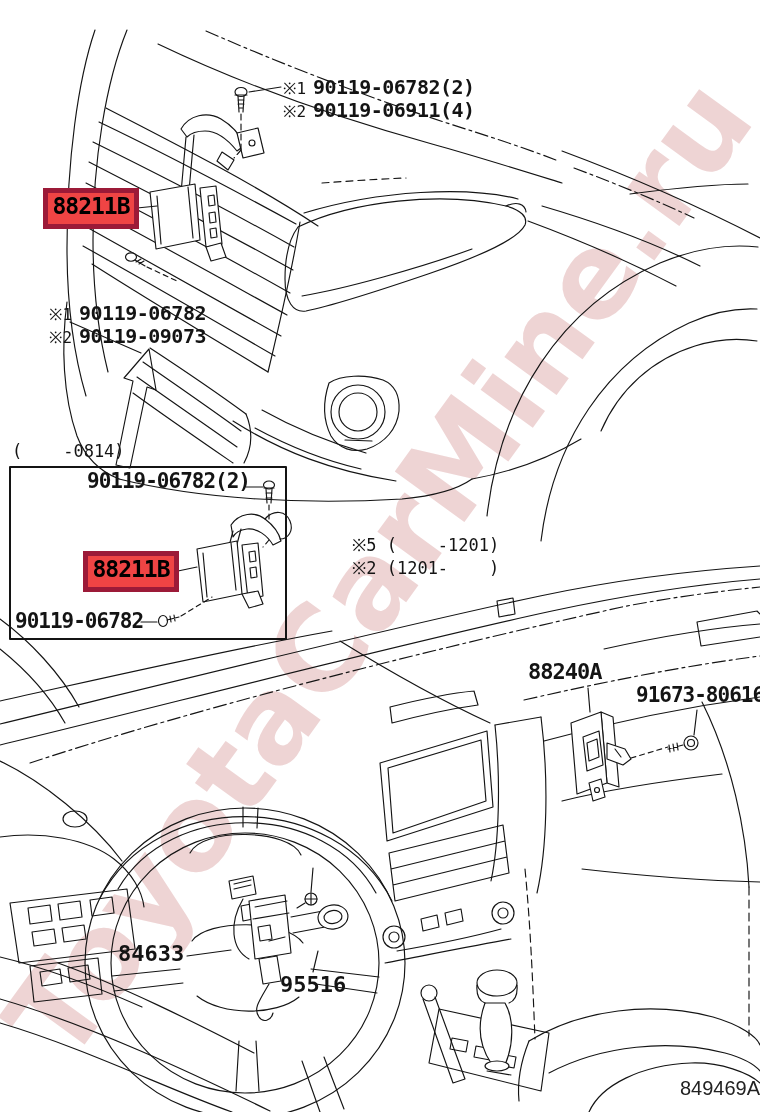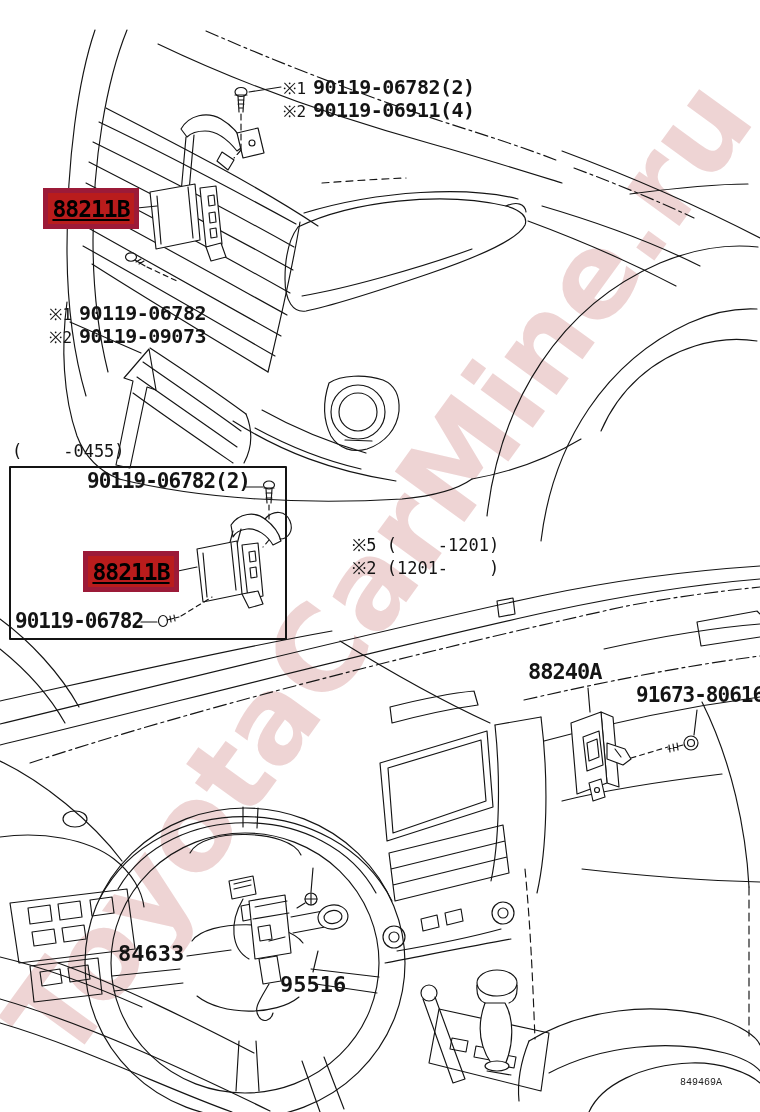--- a/index.html
+++ b/index.html
@@ -14,25 +14,25 @@
   svg *{vector-effect:non-scaling-stroke;}
   .art{fill:none;stroke:currentColor;stroke-width:1.15;stroke-linecap:round;stroke-linejoin:round;}
   .art .w{fill:#fff;}
   .wm{fill:var(--watermark);font-family:"DejaVu Sans",sans-serif;font-weight:bold;}
   .lbl{position:absolute;white-space:pre;color:var(--ink);line-height:1;}
   .num{font-weight:bold;font-size:20px;letter-spacing:-0.5px;}
   .pre{font-weight:normal;font-size:16px;margin-right:7px;}
   .note{font-size:17px;font-weight:normal;}
   .pn{font-weight:bold;font-size:21px;letter-spacing:-1px;}
   .redbox{
-    position:absolute;border:5px solid var(--accent);background:#b91c1c;
-    width:86px;height:31px;display:flex;align-items:center;justify-content:center;text-decoration:underline;
+    position:absolute;border:5px solid var(--accent);background:#ef4444;
+    width:86px;height:31px;display:flex;justify-content:center;
   }
   .redbox span{font-weight:bold;font-size:23px;letter-spacing:-1px;}
-  .code{font-family:Liberation Mono, monospace;font-size:10px;color:#222;}
+  .code{font-family:Liberation Sans, sans-serif;font-size:20px;color:#222;}
   .baseline{display:flex;align-items:baseline;}
 </style>
 </head>
 <body>
 
 <div class="stage">
 
 <svg width="760" height="1112" viewBox="0 0 760 1112">
 
   <text class="wm" x="380" y="610" font-size="118" text-anchor="middle" transform="rotate(-54 380 570)">ToyotaCarMine.ru</text>
@@ -278,21 +278,21 @@
     <span>88211B</span>
   </div>
 
   <div class="lbl baseline" style="left:49px;top:303px">
     <span class="pre">※1</span><span class="num">90119-06782</span>
   </div>
   <div class="lbl baseline" style="left:49px;top:326px">
     <span class="pre">※2</span><span class="num">90119-09073</span>
   </div>
 
-  <div class="lbl note" style="left:12px;top:443px">(    -0455)</div>
+  <div class="lbl note" style="left:12px;top:443px">(    -0814)</div>
   <div class="lbl pn" style="left:87px;top:471px">90119-06782(2)</div>
 
   <div class="redbox" style="left:83px;top:551px">
     <span>88211B</span>
   </div>
 
   <div class="lbl pn" style="left:15px;top:611px">90119-06782</div>
 
   <div class="lbl note" style="left:352px;top:537px">※5 (    -1201)</div>
   <div class="lbl note" style="left:352px;top:560px">※2 (1201-    )</div>

